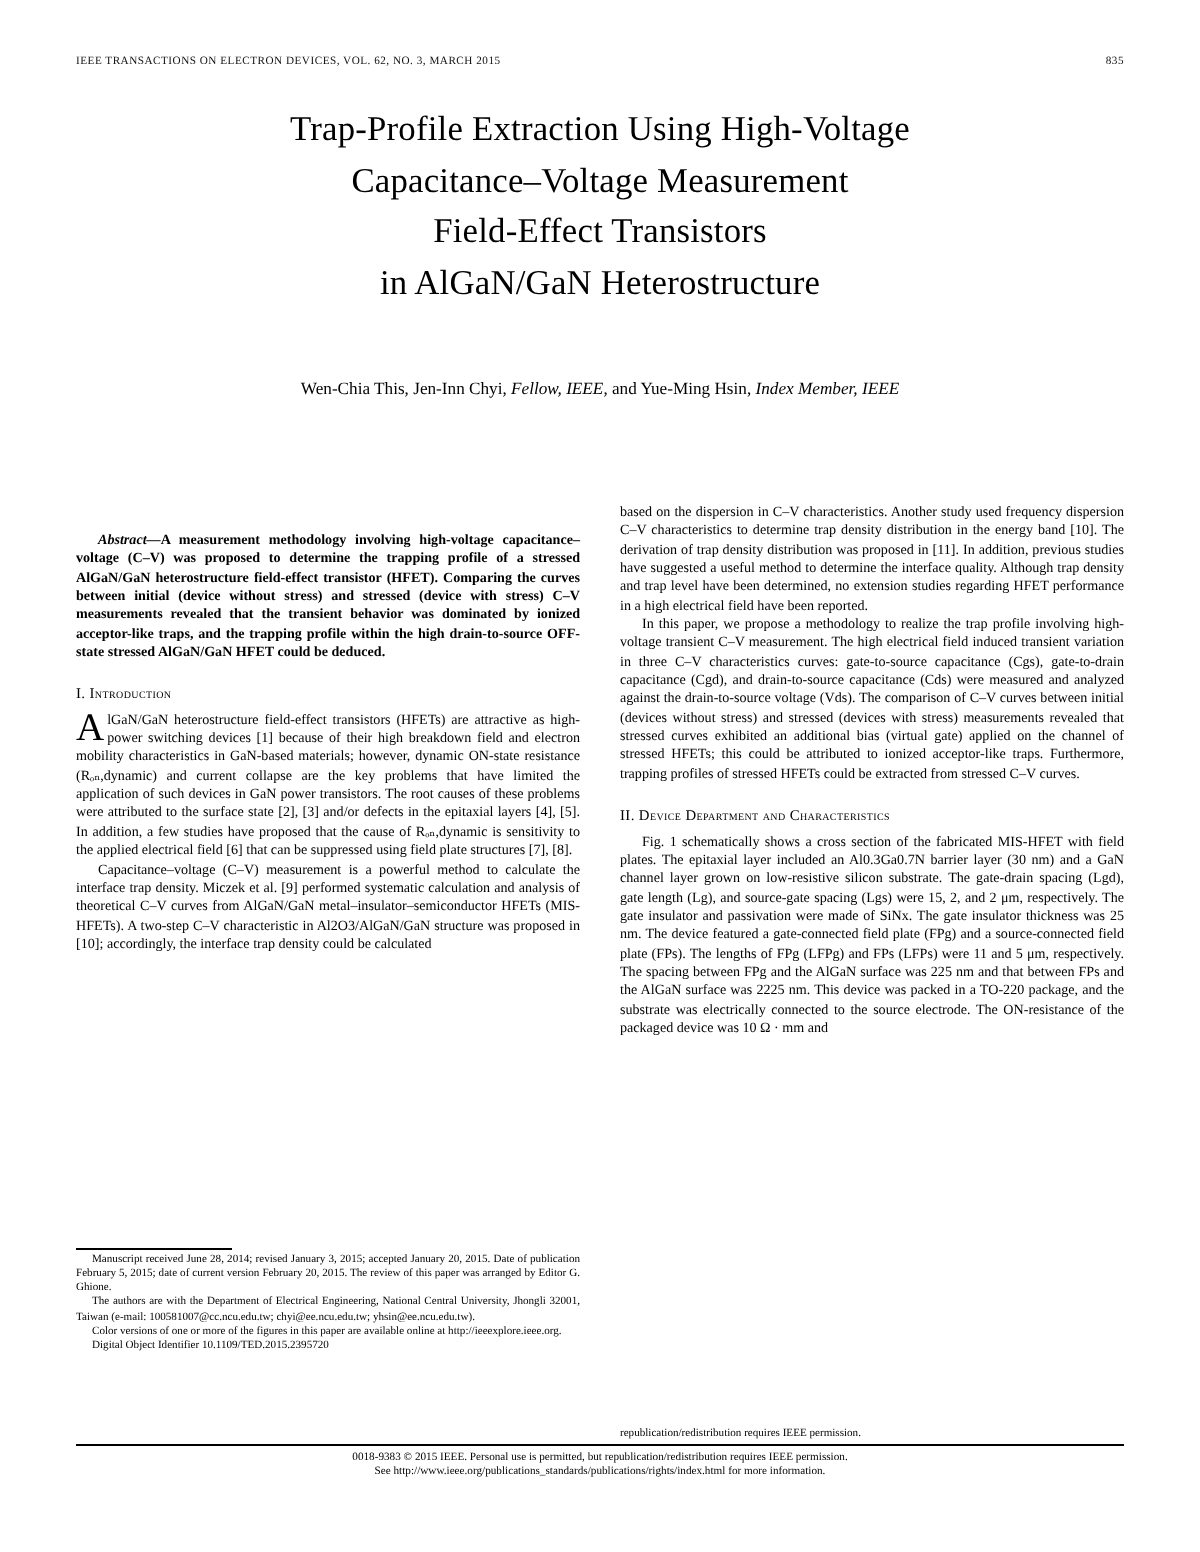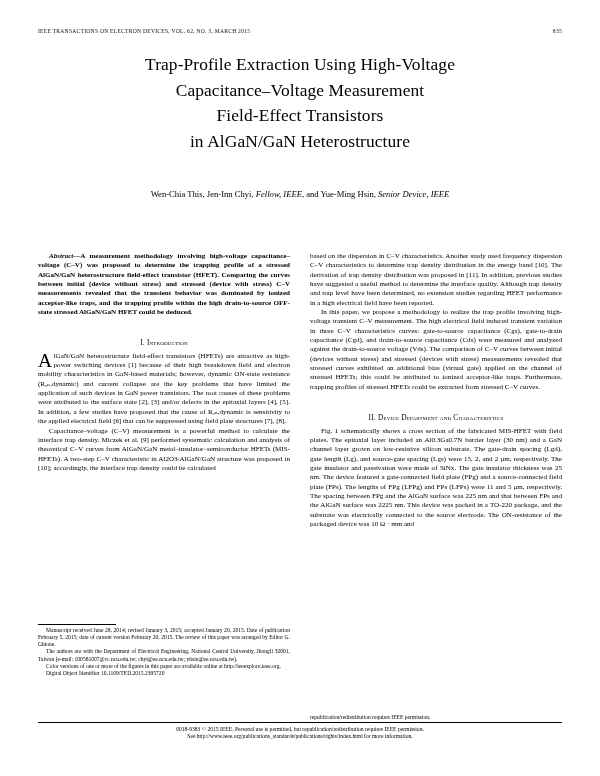--- a/index.html
+++ b/index.html
@@ -66,21 +66,21 @@
   .authors i { font-style: italic; }
 
   
   .col {
     position: absolute;
     width: 252px;
     text-align: justify;
     font-size: 7.05px;
     line-height: 9.35px;
   }
-  .col-left  { left: 38px; top: 252px; }
+  .col-left  { left: 38px; top: 266px; }
   .col-right { left: 310px; top: 252px; }
 
   p { margin: 0; }
   p.ind { text-indent: 11px; }
 
   .abstract {
     font-weight: bold;
     text-align: justify;
     font-size: 7.05px;
     line-height: 9.35px;
@@ -91,25 +91,25 @@
     font-weight: bold;
     text-align: justify;
     font-size: 7.05px;
     line-height: 9.35px;
     text-indent: 11px;
     margin-top: 7.5px;
   }
   .idxterms .lead { font-style: italic; font-weight: bold; }
 
   .sect-head {
-    text-align: center;
+    text-align: left;
     font-variant: small-caps;
     font-size: 7.4px;
     letter-spacing: 0.2px;
-    margin-top: 21px;
+    margin-top: 11px;
     margin-bottom: 4px;
   }
 
   
   .dropcap-para {
     text-align: justify;
   }
   .dropcap {
     float: left;
     font-size: 19.5px;
@@ -179,21 +179,21 @@
   </div>
 
   <div class="titleblock">
     <div class="title-line">Trap-Profile Extraction Using High-Voltage</div>
     <div class="title-line">Capacitance–Voltage Measurement</div>
     <div class="title-line">Field-Effect Transistors</div>
     <div class="title-line">in AlGaN/GaN Heterostructure</div>
   </div>
 
   <div class="authors">
-    <span>Wen-Chia This, Jen-Inn Chyi, </span><i>Fellow, IEEE</i><span>, and Yue-Ming Hsin, </span><i>Senior Device, IEEE</i>
+    <span>Wen-Chia This, Jen-Inn Chyi, </span><i>Fellow, IEEE</i><span>, and Yue-Ming Hsin, </span><i>Index Member, IEEE</i>
   </div>
 
   <div class="col col-left">
 
     <div class="abstract"><span class="lead">Abstract—</span><span>A measurement methodology involving high-voltage capacitance–voltage (C–V) was proposed to determine the trapping profile of a stressed AlGaN/GaN heterostructure field-effect transistor (HFET). Comparing the curves between initial (device without stress) and stressed (device with stress) C–V measurements revealed that the transient behavior was dominated by ionized acceptor-like traps, and the trapping profile within the high drain-to-source OFF-state stressed AlGaN/GaN HFET could be deduced.</span></div>
 
 
     <div class="sect-head">I. Introduction</div>
 
     <p class="dropcap-para"><span class="dropcap">A</span><span>lGaN/GaN heterostructure field-effect transistors (HFETs) are attractive as high-power switching devices [1] because of their high breakdown field and electron mobility characteristics in GaN-based materials; however, dynamic ON-state resistance (Rₒₙ,dynamic) and current collapse are the key problems that have limited the application of such devices in GaN power transistors. The root causes of these problems were attributed to the surface state [2], [3] and/or defects in the epitaxial layers [4], [5]. In addition, a few studies have proposed that the cause of Rₒₙ,dynamic is sensitivity to the applied electrical field [6] that can be suppressed using field plate structures [7], [8].</span></p>

